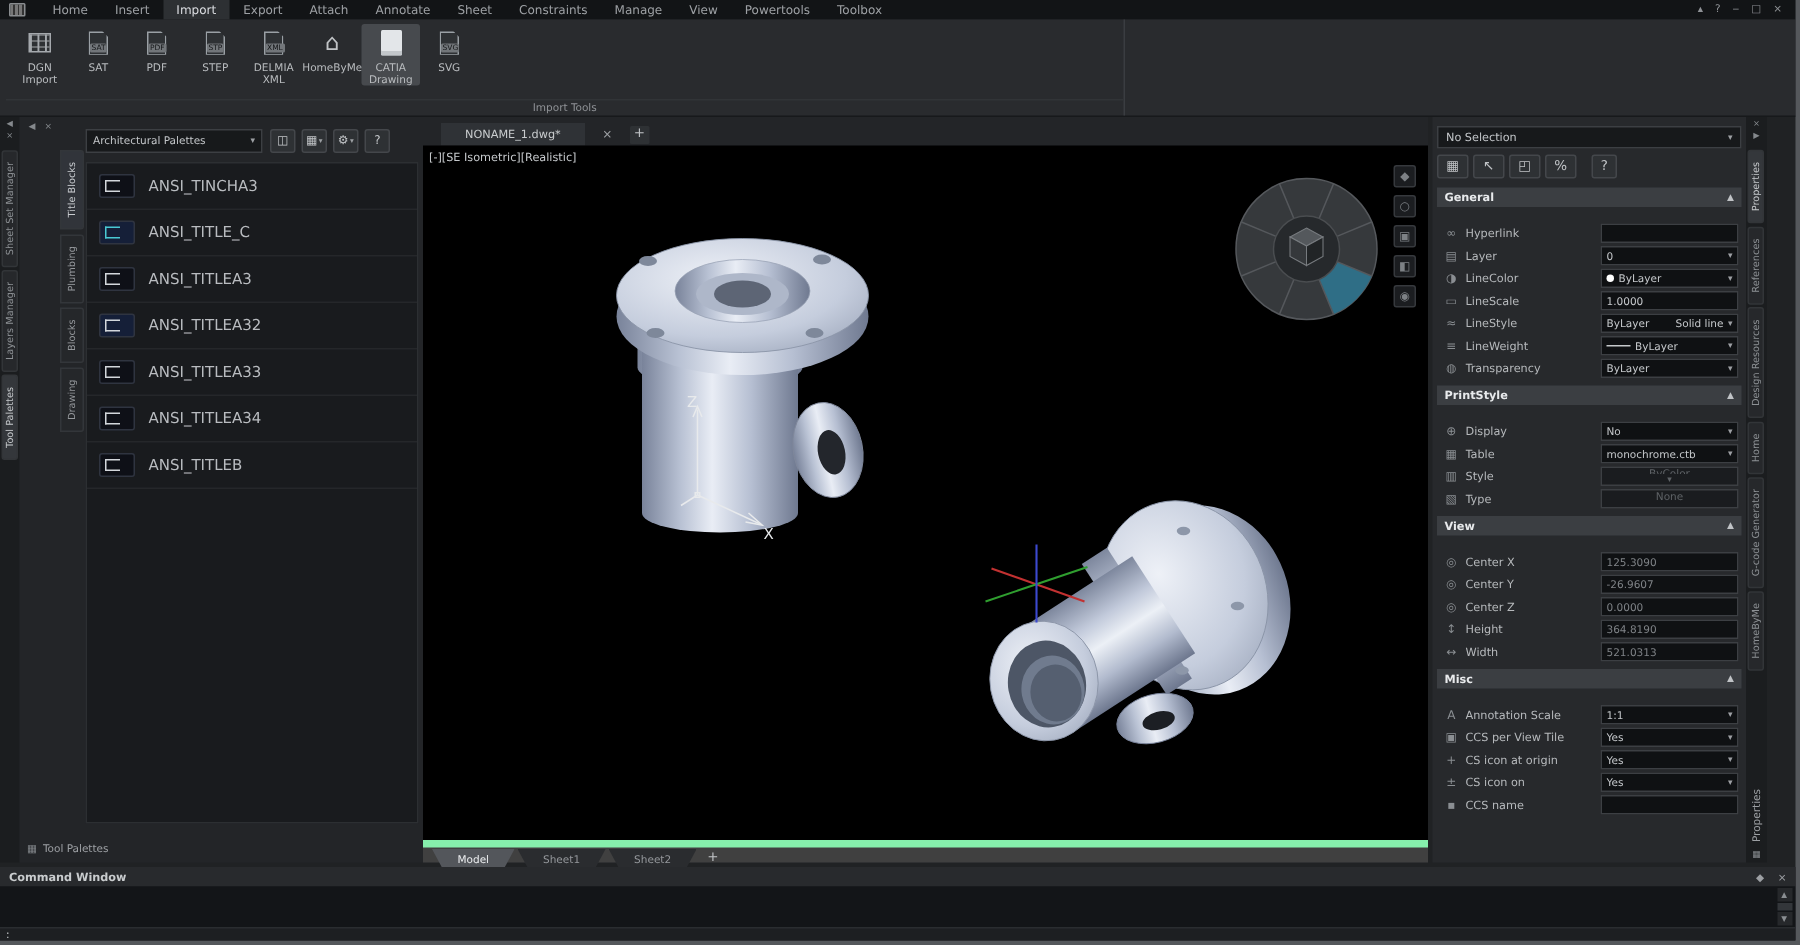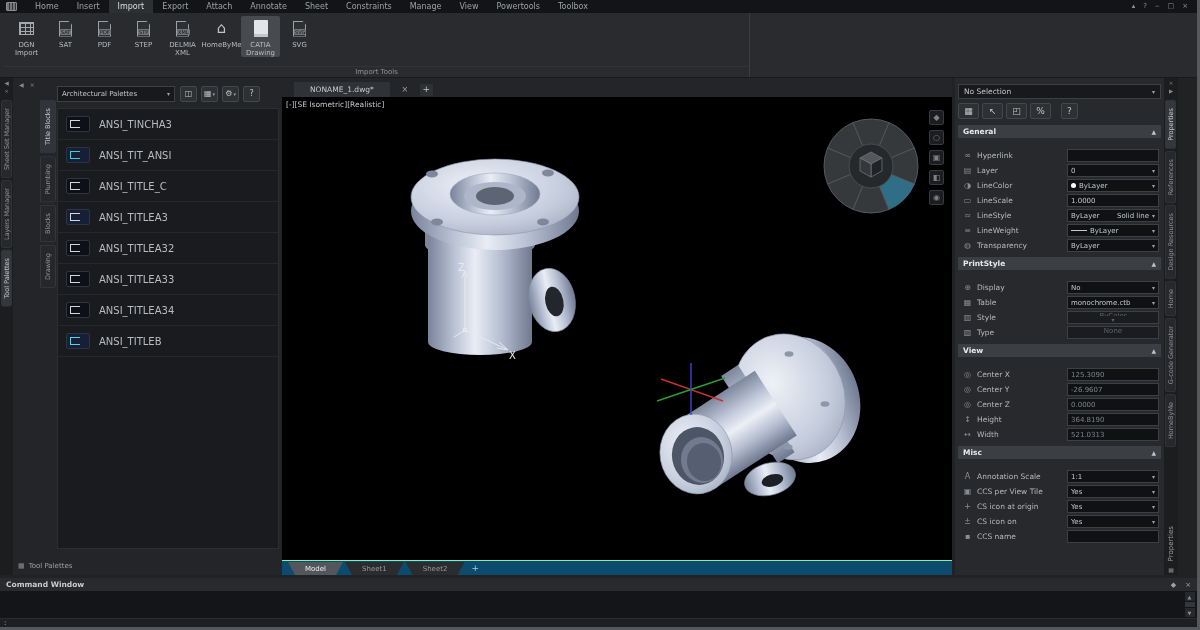--- a/index.html
+++ b/index.html
@@ -90,22 +90,22 @@
   .doc-close { width:14px; text-align:center; color:#9da0a4; font-size:8px; margin-left:8px; }
   .doc-plus { width:13px; height:12px; margin-left:8px; background:#2e3134; color:#c0c3c6; font-size:9px;
               line-height:11px; text-align:center; border-radius:1px; }
   .viewport { position:absolute; top:19px; left:0; right:0; bottom:15px; background:#000; overflow:hidden; }
   .vp-controls { position:absolute; top:3px; left:4px; font-size:7.5px; color:#c6c9cc; }
   .models-svg { position:absolute; inset:0; }
   .lookfrom { position:absolute; left:536px; top:16px; }
   .vp-tools { position:absolute; right:8px; top:13px; display:flex; flex-direction:column; gap:5px; }
   .vp-tool { width:15px; height:15px; background:#1b1d20; border:1px solid #36393d; color:#7d8185;
              font-size:8px; display:flex; align-items:center; justify-content:center; border-radius:2px; }
-  .layout-tabbar { position:absolute; bottom:0; left:0; right:0; height:15px; background:#0c4a6e;
-                   border-top:1px solid #86efac; display:flex; align-items:flex-start; padding-left:6px; }
+  .layout-tabbar { position:absolute; bottom:0; left:0; right:0; height:15px; background:#404040;
+                   border-top:5px solid #86efac; display:flex; align-items:flex-start; padding-left:6px; }
   .ltab { height:13px; margin-top:1px; clip-path:polygon(0 0,100% 0,calc(100% - 7px) 100%,7px 100%);
           background:#2a2c2f; color:#94979b; font-size:7px; padding:0 17px; display:flex; align-items:center; }
   .ltab.active { background:#53565b; color:#eceef0; }
   .ltab + .ltab { margin-left:2px; }
   .ltab-plus { margin-left:7px; color:#c0c3c6; font-size:9px; line-height:14px; }
 
   
   .props-panel { position:absolute; left:955px; top:78px; width:209px; bottom:52px; background:#27292c; }
   .props-dd { position:absolute; top:6px; left:3px; right:3px; height:15px; background:#17191b;
               border:1px solid #3c3f43; display:flex; align-items:center; padding:0 5px; }
@@ -287,24 +287,20 @@
         <div class="cat-tab">Blocks</div>
         <div class="cat-tab">Drawing</div>
       </aside>
     <div class="palette-items" id="palette-items">
         <div class="pal-item">
           <div class="pal-thumb"></div>
           <span class="pal-label">ANSI_TINCHA3</span>
         </div>
         <div class="pal-item">
           <div class="pal-thumb"></div>
-          <span class="pal-label">ANSI_TIT_ANSI</span>
-        </div>
-        <div class="pal-item">
-          <div class="pal-thumb"></div>
           <span class="pal-label">ANSI_TITLE_C</span>
         </div>
         <div class="pal-item">
           <div class="pal-thumb"></div>
           <span class="pal-label">ANSI_TITLEA3</span>
         </div>
         <div class="pal-item">
           <div class="pal-thumb"></div>
           <span class="pal-label">ANSI_TITLEA32</span>
         </div>

